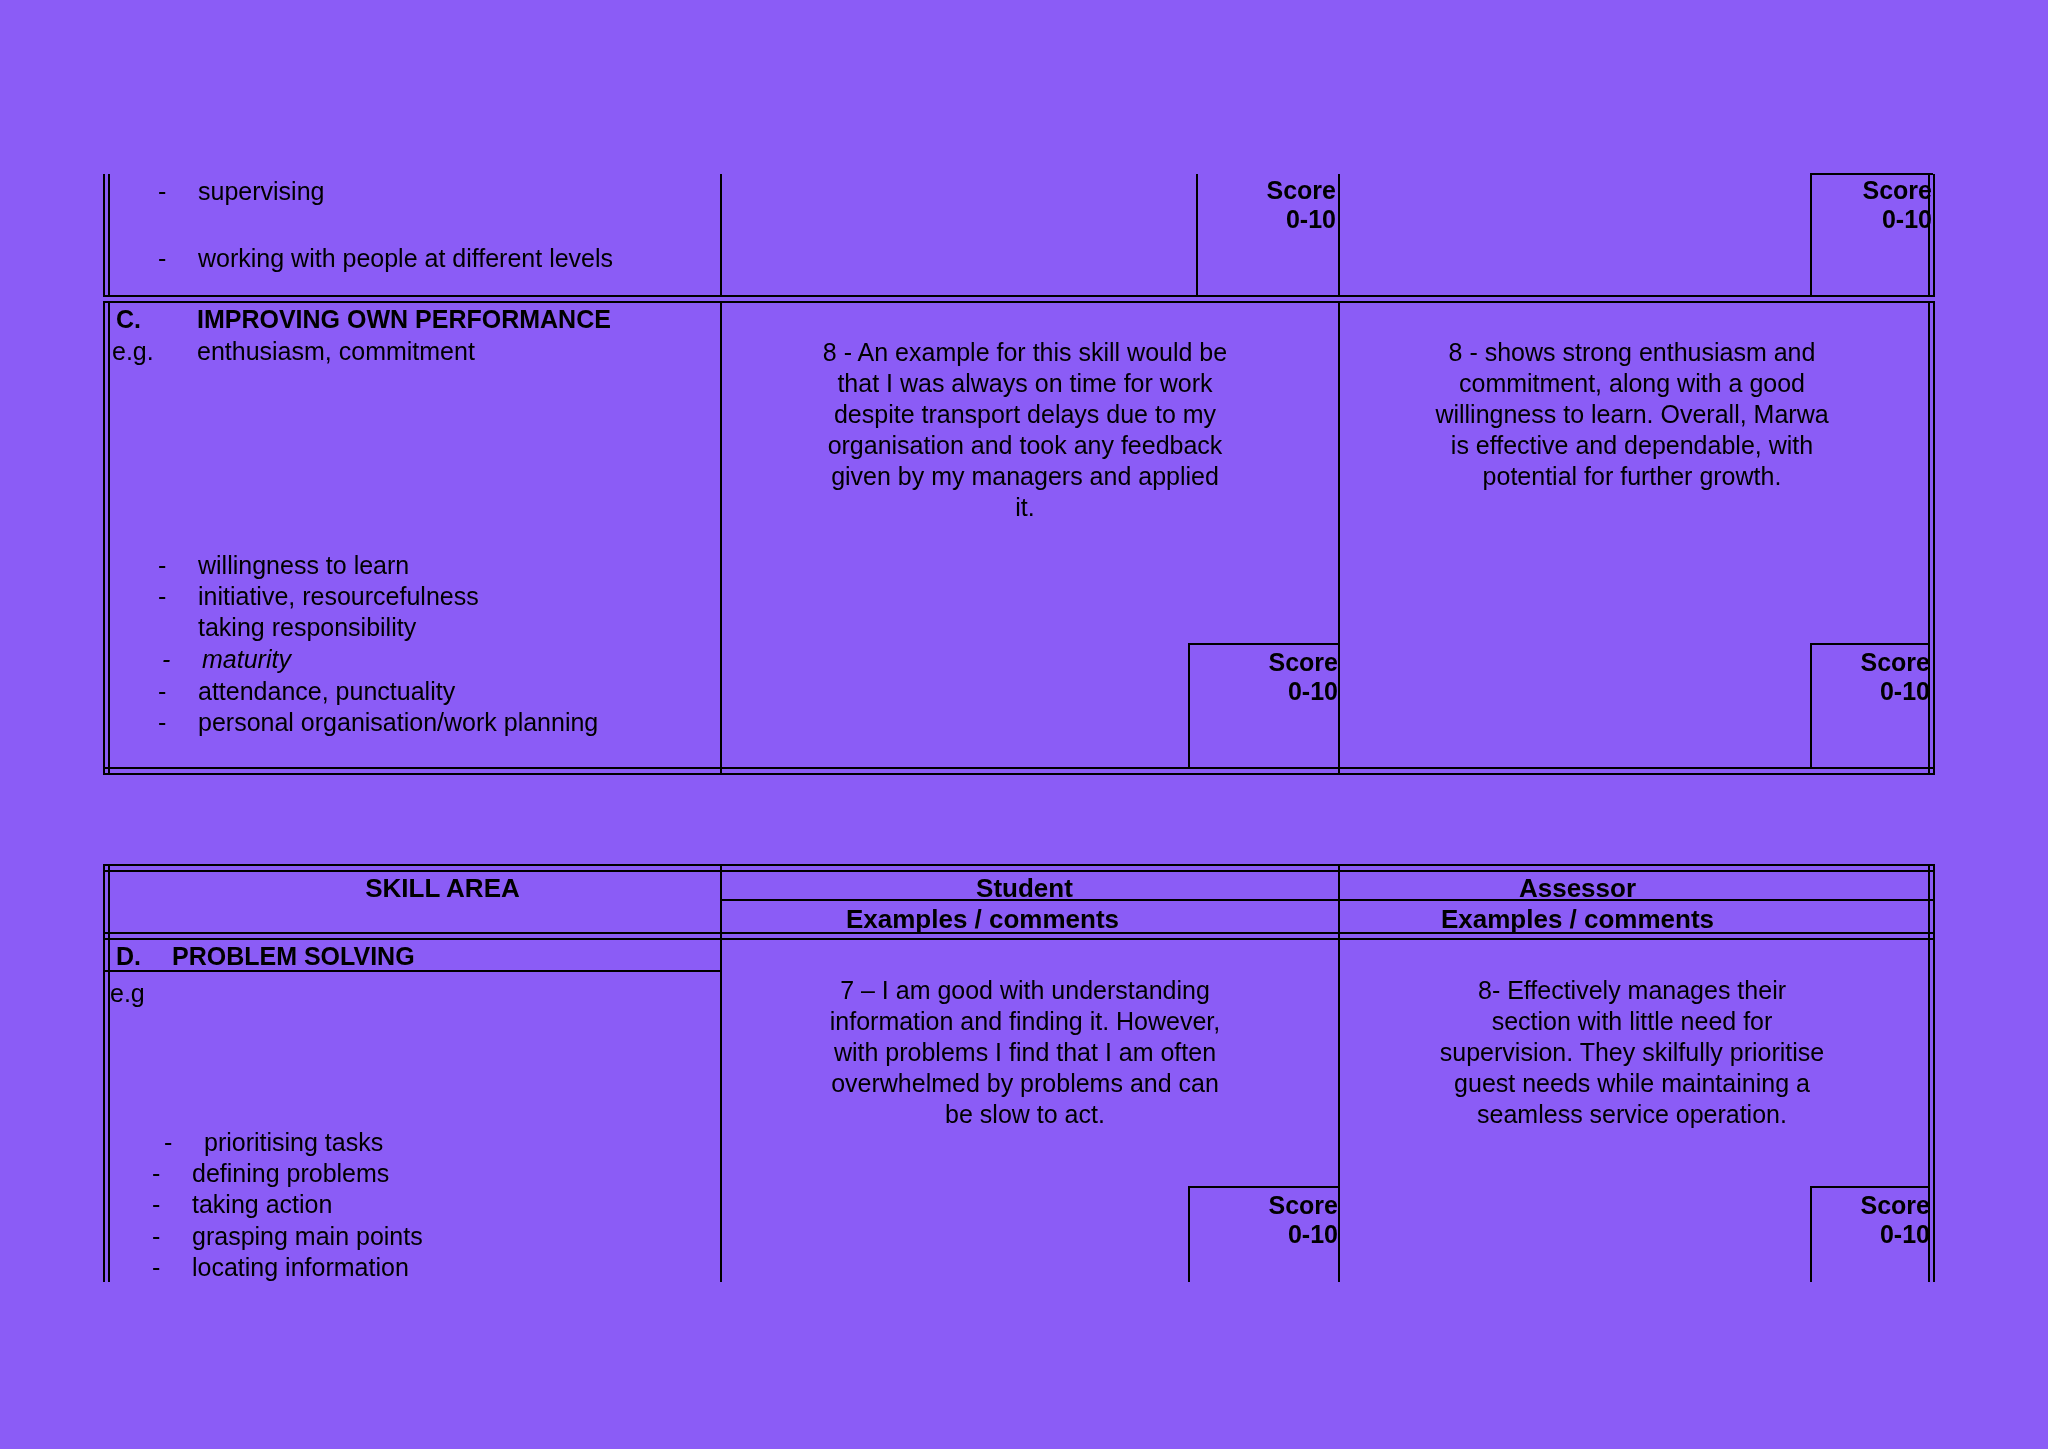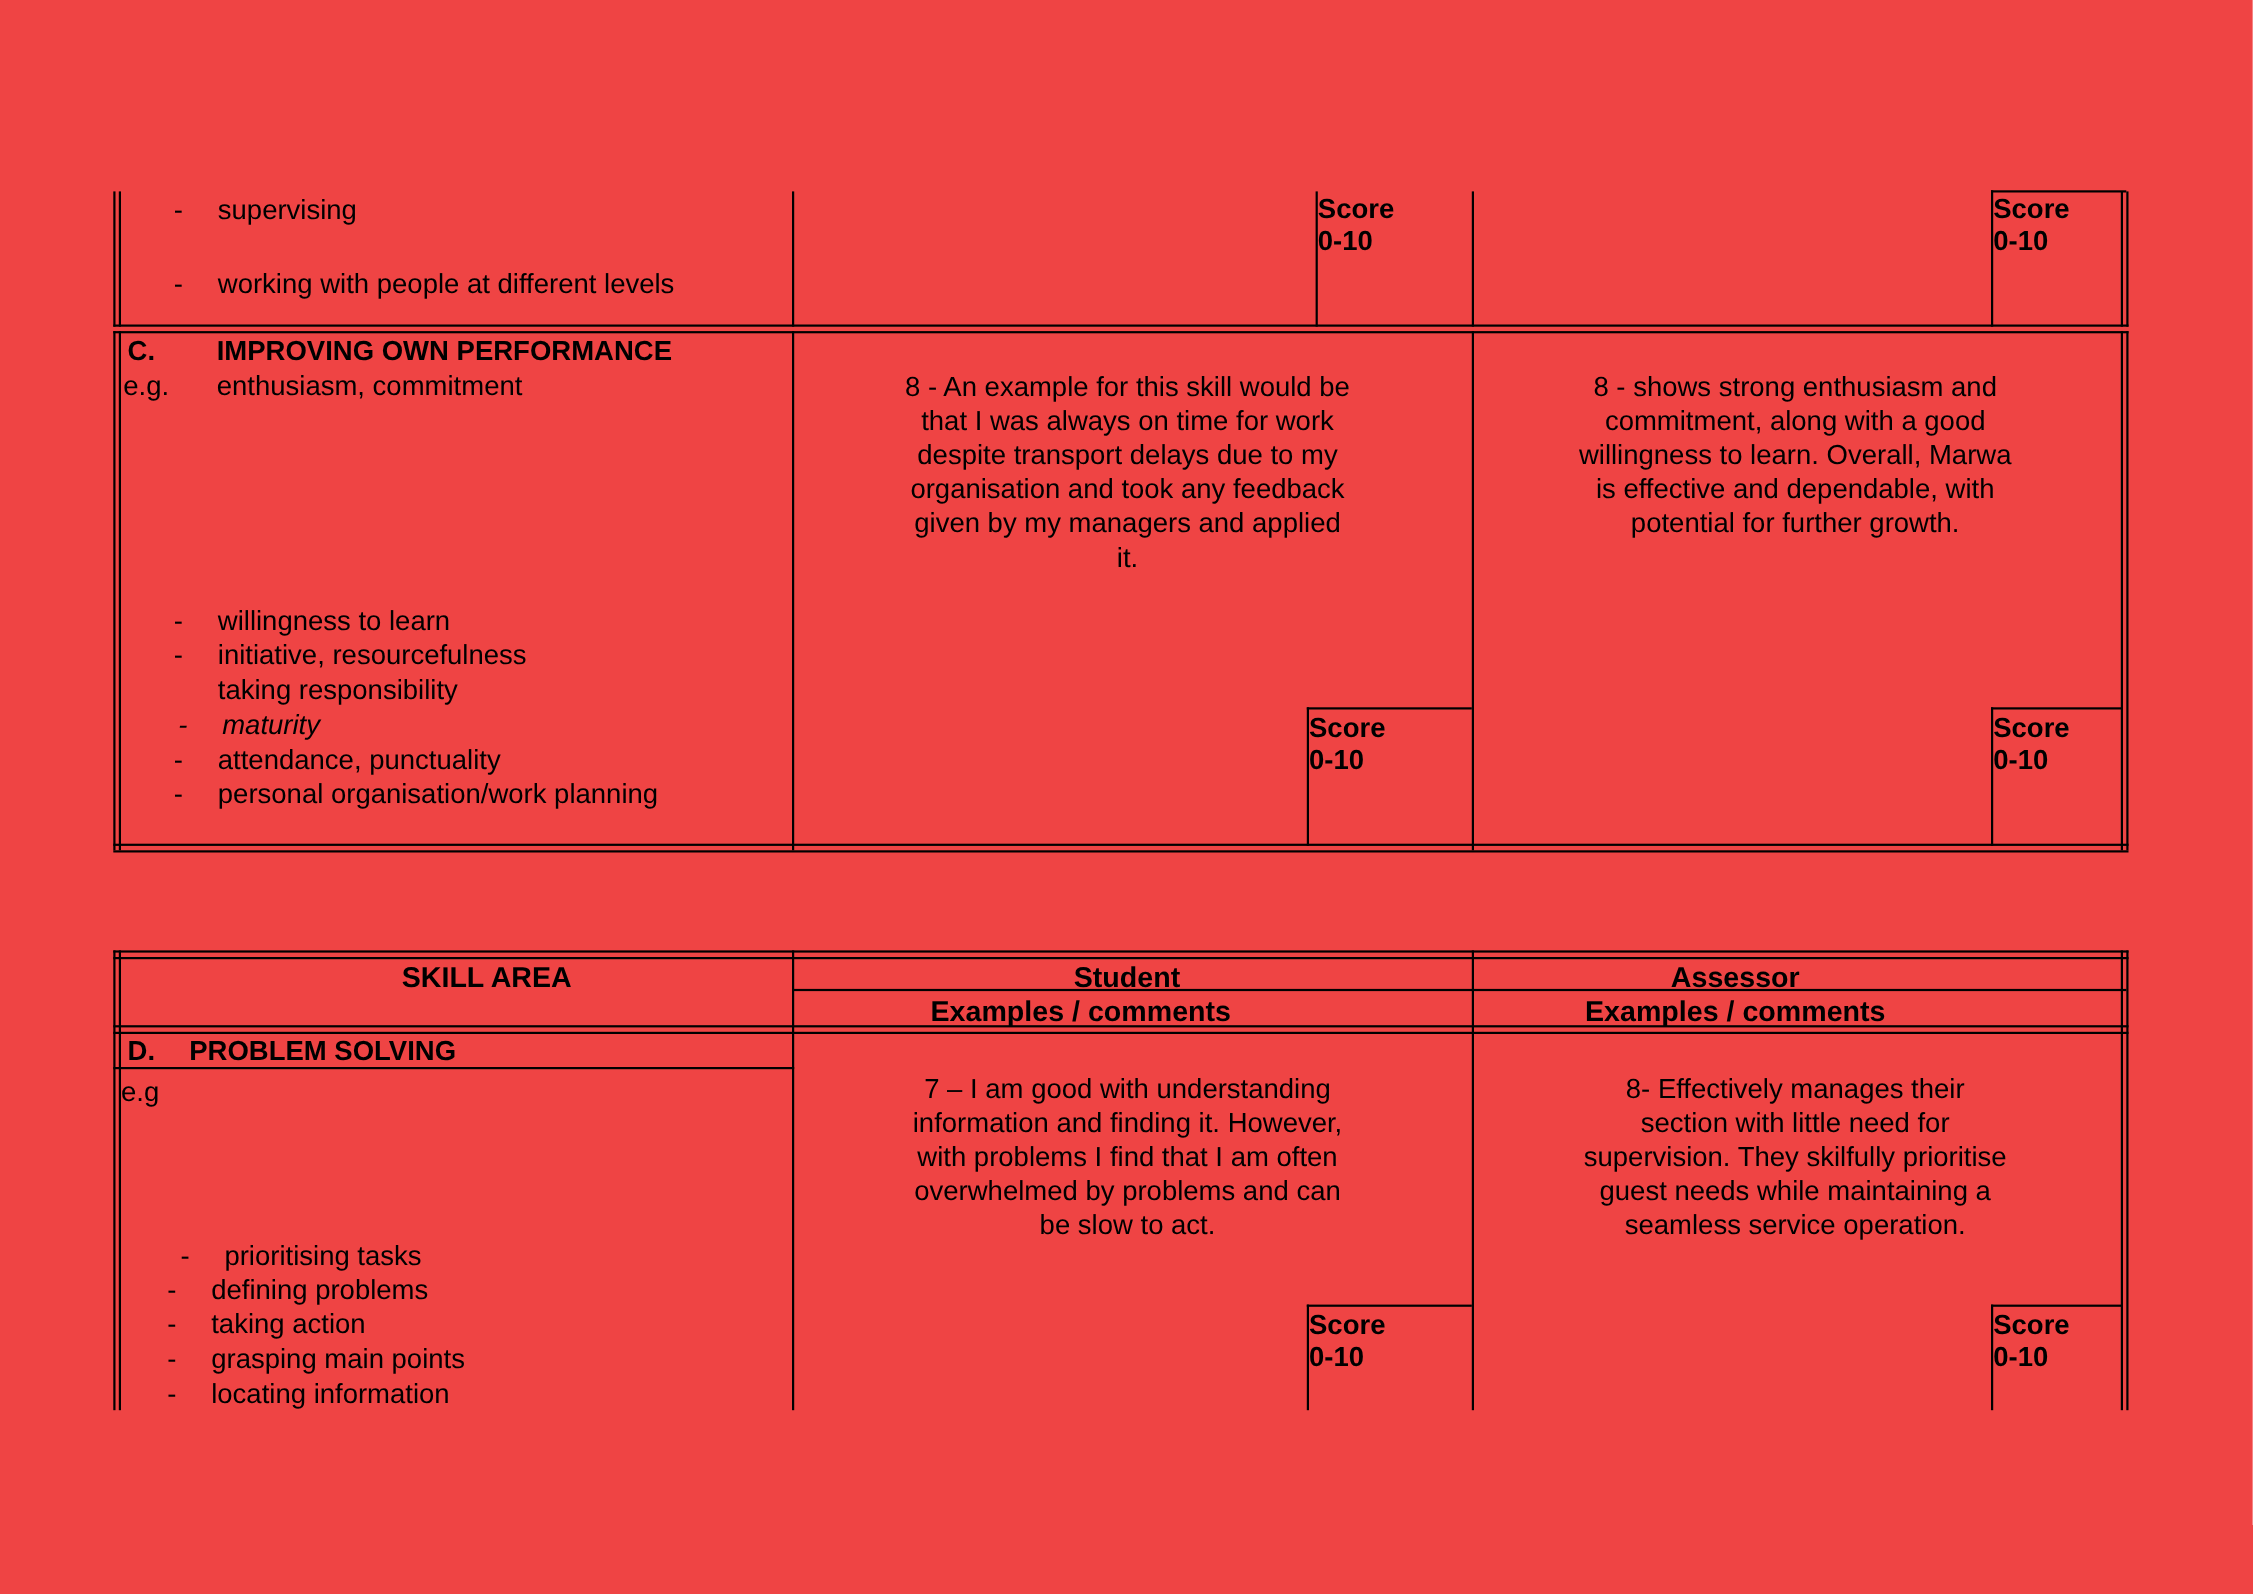--- a/index.html
+++ b/index.html
@@ -1,40 +1,40 @@
 <!DOCTYPE html>
 <html><head>
 <meta charset="utf-8">
 <style>
   html,body{margin:0;padding:0;background:#ffffff;}
   .page{
     position:relative;
     width:2048px;height:1449px;
-    background:#ef4444;
+    background:#8b5cf6;
     font-family:"Liberation Sans", sans-serif;
     color:#000000;
     overflow:hidden;
   }
   .vline{position:absolute;width:2px;background:#000;}
   .hline{position:absolute;height:2px;background:#000;}
   .t{position:absolute;font-size:25px;line-height:31px;white-space:nowrap;}
   .b{font-weight:bold;}
   .para{position:absolute;font-size:25px;line-height:31px;white-space:pre-line;text-align:center;}
   .brow{position:absolute;font-size:25px;line-height:31px;white-space:nowrap;}
   .dash{display:inline-block;width:40px;}
   .scorebox{
     position:absolute;
     border-top:2px solid #000;
     border-left:2px solid #000;
     box-sizing:border-box;
     text-align:center;
   }
   .scorelabel{
     position:absolute;
-    text-align:left;
+    text-align:right;
     font-weight:bold;
     font-size:25px;
     line-height:29px;
     padding-top:3px;
   }
   .hdrcell{
     position:absolute;
     text-align:center;
     font-weight:bold;
     font-size:26px;

